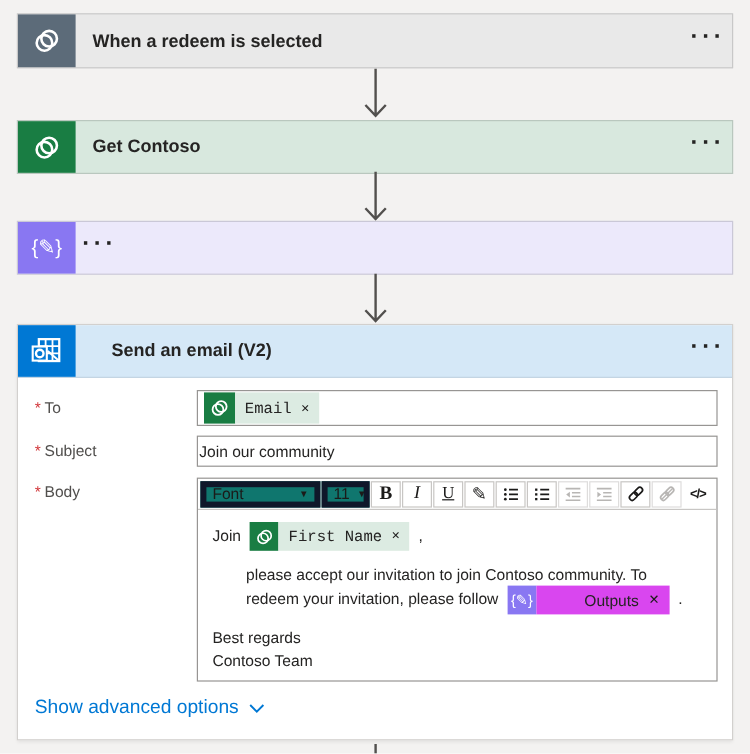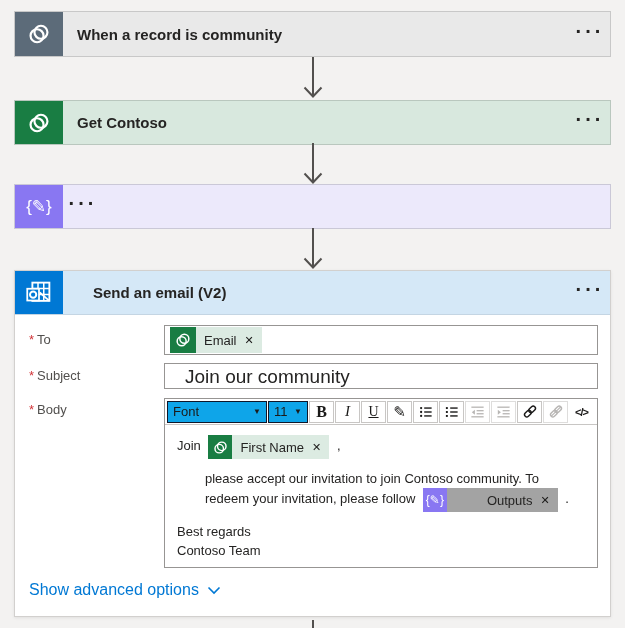--- a/index.html
+++ b/index.html
@@ -35,40 +35,40 @@
                  display:flex; align-items:stretch; border-bottom:1px solid rgba(0,0,0,.08); cursor:pointer; }
   .card-header .sq { width:48px; background:#0078d4; display:flex; align-items:center; justify-content:center; flex:none; }
   .card-header .title { flex:1; display:flex; align-items:center; padding-left:30px;
                         font-size:15px; font-weight:600; color:#252423; }
 
   .flabel { position:absolute; left:14px; font-size:13px; color:#514f4d; }
   .req { color:#d13438; margin-right:3px; }
 
   .inputbox { position:absolute; left:149px; width:434px; border:1px solid #979593; background:#fff; }
   .to-input { top:54px; height:30px; display:flex; align-items:center; padding-left:5px; }
-  .subject-input { top:92px; height:26px; display:flex; align-items:flex-end; padding-left:20px;
-                   font-size:19px; color:#252423; }
+  .subject-input { top:92px; height:26px; display:flex; align-items:center; padding-left:1px;
+                   font-size:13px; color:#252423; }
 
   
   .token { display:inline-flex; align-items:center; height:26px; vertical-align:middle; cursor:pointer; }
   .token .tk-icon { height:100%; width:26px; display:flex; align-items:center; justify-content:center; flex:none; }
   .token .tk-body { height:100%; display:inline-flex; align-items:center; gap:8px;
                     padding:0 8px; font-size:13px; color:#252423; }
   .token.green .tk-icon { background:#197d43; }
-  .token.green .tk-body { background:#dcebe2; }
+  .token.green .tk-body { background:#dcebe2;font-family:Liberation Mono, monospace; }
   .token.purple .tk-icon { background:#8977f2; }
-  .token.purple .tk-body { background:#a3a3a3;padding-left:40px; }
+  .token.purple .tk-body { background:#d946ef;padding-left:40px; }
   .tk-x { font-size:11px; color:#1b1a19; cursor:pointer; }
 
   
   .editor { position:absolute; left:149px; top:127px; width:434px; height:170px;
             border:1px solid #979593; background:#fff; }
   .toolbar { height:26px; display:flex; align-items:center; gap:1px; padding:1px 2px;
              border-bottom:1px solid #c8c6c4; }
-  .combo { height:22px; border:1px solid #0f172a; background:#0ea5e9; display:flex; align-items:center;
+  .combo { height:22px; border:5px solid #0f172a; background:#0f766e; display:flex; align-items:center;
            justify-content:space-between; padding:0 5px; font-size:13px; color:#1b1a19; cursor:pointer; }
   .combo .arr { font-size:8px; margin-left:6px; color:#1b1a19; }
   .combo.font { width:100px; }
   .combo.size { width:40px; }
   .tbtn { width:25px; height:22px; border:1px solid #c8c6c4; background:#fff; display:flex;
           align-items:center; justify-content:center; font-size:14px; color:#1b1a19; cursor:pointer; }
   .tbtn.disabled { color:#b8b6b4; border-color:#dedddc; cursor:default; }
   .glyph-b { font-family:"Liberation Serif",serif; font-weight:700; font-size:16px; }
   .glyph-i { font-family:"Liberation Serif",serif; font-style:italic; font-size:15px; }
   .glyph-u { font-family:"Liberation Serif",serif; text-decoration:underline; font-size:14px; }
@@ -101,21 +101,21 @@
 </svg>
 
 <div class="canvas">
 
   <div class="step s1">
     <div class="sq">
       <svg width="26" height="26" viewBox="0 0 24 24">
           <use href="#dataverse-swirl"></use>
         </svg>
     </div>
-    <div class="title">When a record is community</div>
+    <div class="title">When a redeem is selected</div>
     <div class="menu">···</div>
   </div>
 
   <svg class="conn" style="top:57px" width="26" height="43">
       <use href="#arrow-down"></use>
     </svg>
 
   <div class="step s2">
     <div class="sq">
       <svg width="26" height="26" viewBox="0 0 24 24">

